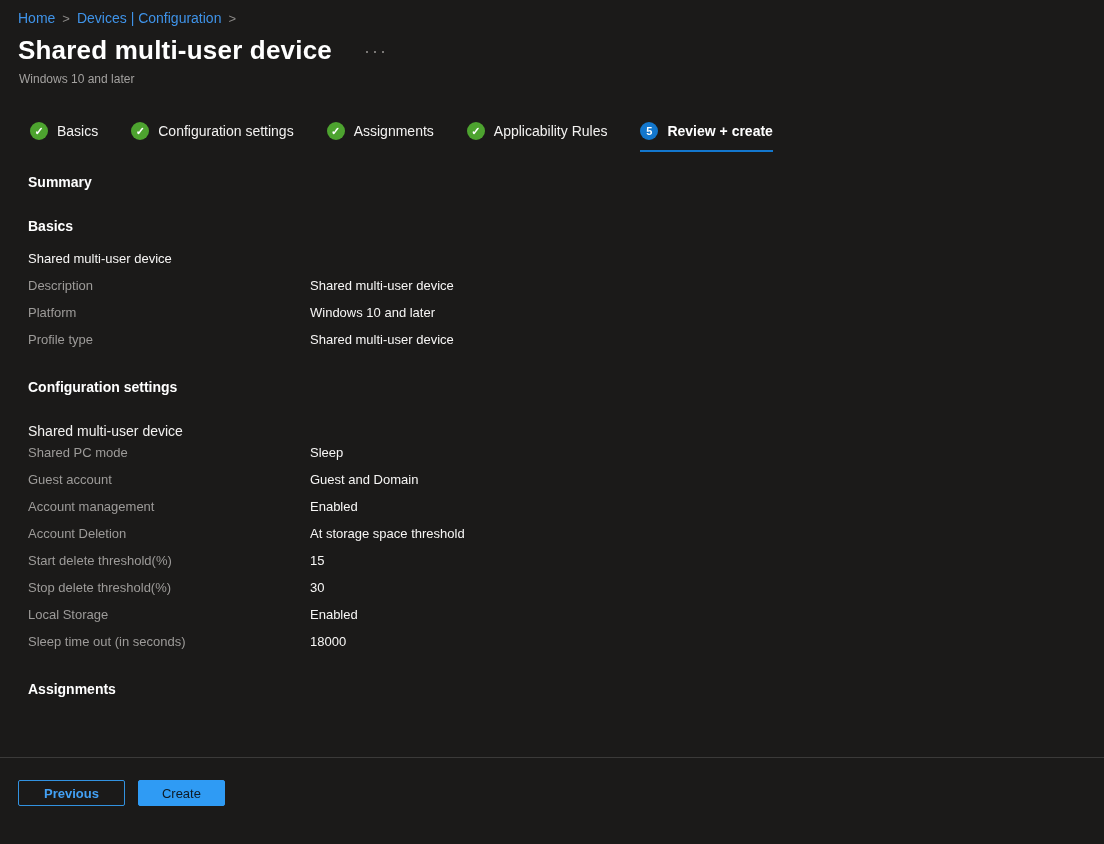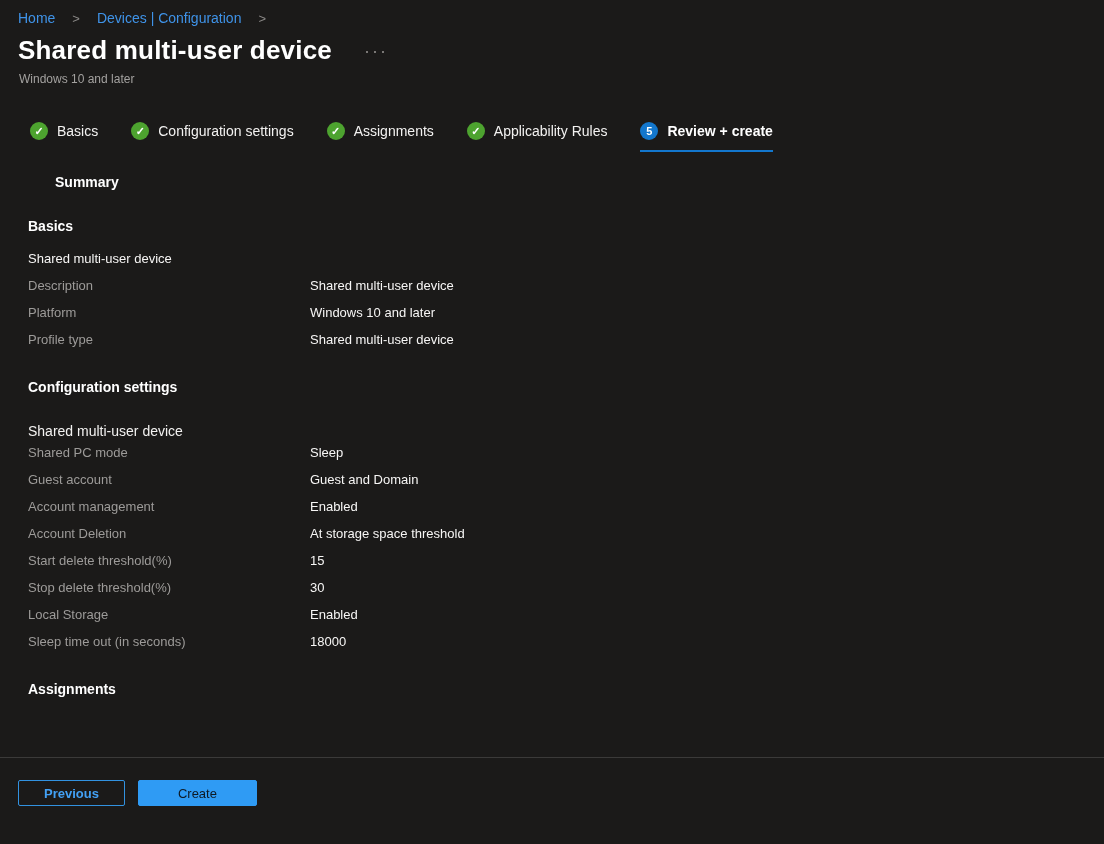--- a/index.html
+++ b/index.html
@@ -5,21 +5,21 @@
   * { margin: 0; padding: 0; box-sizing: border-box; }
   html, body { width: 1104px; height: 844px; }
   body {
     background: #1b1a19;
     font-family: "Liberation Sans", sans-serif;
     color: #f3f2f1;
     position: relative;
     overflow: hidden;
   }
   
-  .breadcrumb { padding: 10px 0 0 18px; font-size: 14px; display: flex; align-items: center; gap: 17px; text-align: center; }
+  .breadcrumb { padding: 10px 0 0 18px; font-size: 14px; display: flex; align-items: center; gap: 7px; text-align: center; }
   .breadcrumb a { color: #3f93e8; text-decoration: none; cursor: pointer; }
   .breadcrumb .chev { color: #8a8886; font-size: 13px; }
   
   .page-title-row { display: flex; align-items: center; margin: 9px 0 0 18px; gap: 30px; }
   .page-title { font-size: 26px; font-weight: bold; color: #ffffff; letter-spacing: 0.2px; }
   .more-btn { color: #8a8886; font-size: 18px; letter-spacing: 2px; background: none; border: none; cursor: pointer; line-height: 10px; padding: 4px 2px; }
   .subtitle { margin: 6px 0 0 19px; font-size: 12px; color: #a3a19f; }
   
   .tabs { display: flex; gap: 33px; margin: 36px 0 0 30px; align-items: flex-end; }
   .tab { display: flex; align-items: center; gap: 9px; padding-bottom: 10px; border-bottom: 2px solid transparent; cursor: pointer; }
@@ -33,21 +33,21 @@
     display: inline-flex; align-items: center; justify-content: center;
   }
   .step {
     width: 18px; height: 18px; border-radius: 50%;
     background: #1377cd; color: #ffffff;
     font-size: 11px; font-weight: bold;
     display: inline-flex; align-items: center; justify-content: center;
   }
   
   .content { padding-left: 28px; }
-  .h-summary { margin-top: 22px; font-size: 14px; font-weight: bold; color: #ffffff; margin-left: 27px; }
+  .h-summary { margin-top: 22px; font-size: 14px; font-weight: bold; color: #ffffff; }
   .h-section { font-size: 14px; font-weight: bold; color: #ffffff; }
   .h-basics { margin-top: 28px; }
   .h-config { margin-top: 26px; }
   .h-assignments { margin-top: 26px; }
   .h-subheading { margin-top: 28px; font-size: 14px; color: #f3f2f1; font-weight: normal; }
   .rows { margin-top: 11px; }
   .rows.tight { margin-top: 0; }
   .row { display: flex; height: 27px; align-items: center; font-size: 13px; }
   .row .label { width: 282px; color: #9d9b99; }
   .row .value { color: #f7f6f5; }
@@ -59,21 +59,21 @@
     display: flex; gap: 13px; align-items: flex-start;
     background: #1b1a19;
   }
   .btn { height: 26px; font-size: 13px; border-radius: 2px; cursor: pointer; font-family: "Liberation Sans", sans-serif; }
   .btn-outline {
     background: transparent; color: #43a1f5;
     border: 1px solid #3292e0; padding: 0 25px; font-weight: bold;
   }
   .btn-primary {
     background: #2f9bf4; color: #0e1a24;
-    border: 1px solid #2f9bf4; padding: 0 39px;
+    border: 1px solid #2f9bf4; padding: 0 23px;
   }
 </style>
 </head>
 <body>
 
 <div class="breadcrumb">
   <a>Home</a>
   <span class="chev">&gt;</span>
   <a>Devices | Configuration</a>
   <span class="chev">&gt;</span>

